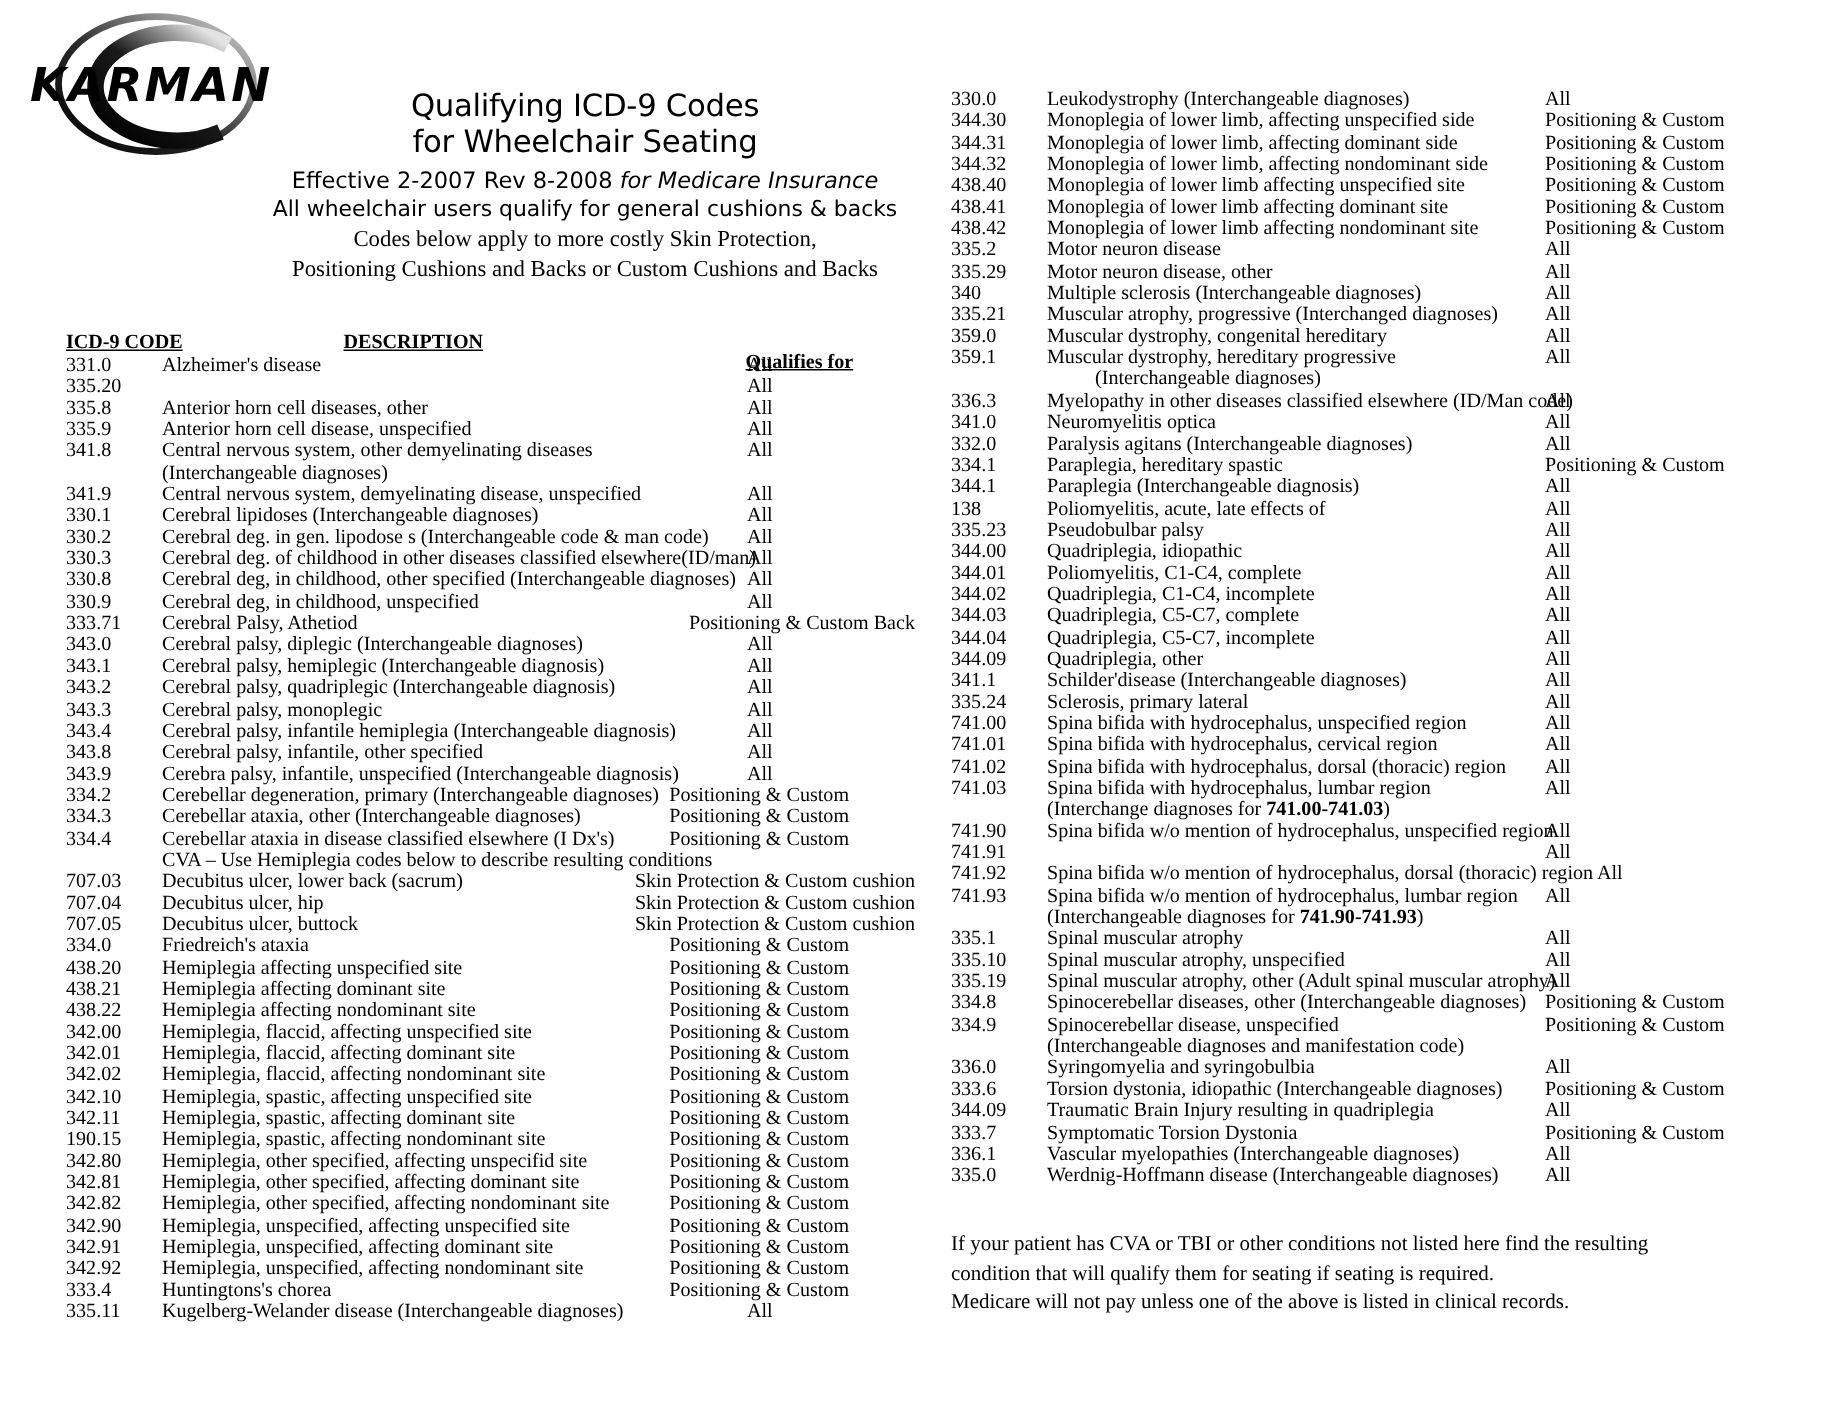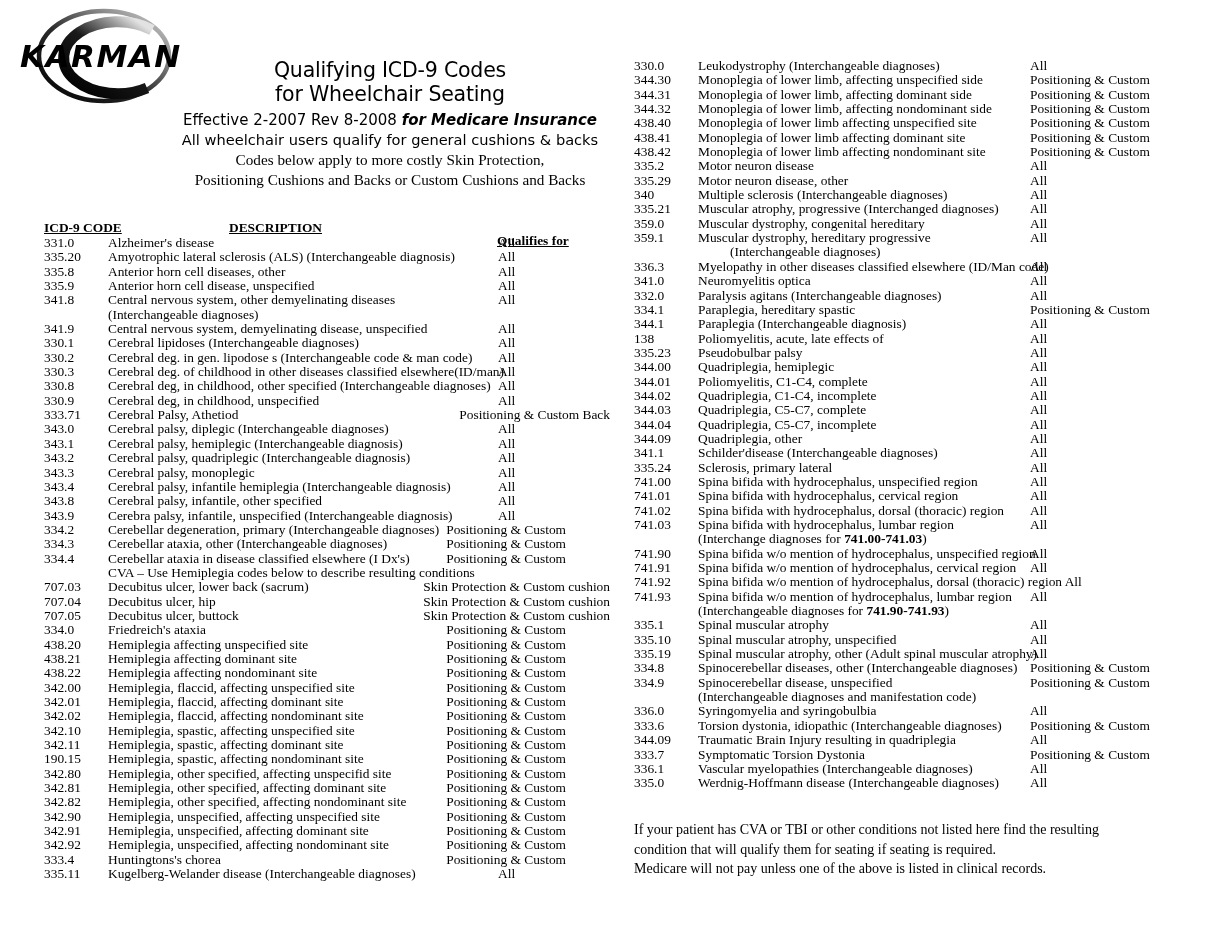--- a/index.html
+++ b/index.html
@@ -24,21 +24,21 @@
   }
   .title-main{
     font-family:"DejaVu Sans","Liberation Sans",sans-serif;
     font-size:20.5px;line-height:24px;font-weight:400;
     letter-spacing:-0.2px;
   }
   .subtitle1{
     font-family:"DejaVu Sans","Liberation Sans",sans-serif;
     font-size:15px;line-height:20px;margin-top:4px;
   }
-  .subtitle1 b{font-weight:bold;font-style:italic;}
+  .subtitle1 b{font-weight:normal;font-style:italic;}
   .subtitle2{
     font-family:"DejaVu Sans","Liberation Sans",sans-serif;
     font-size:14.6px;line-height:20px;
   }
   .subtitle3{
     font-family:Liberation Serif, serif;
     font-size:15.2px;line-height:20px;
   }
 
   
@@ -122,21 +122,20 @@
       <span class="hdr-qual">Qualifies for</span>
     </div>
     <div id="left-rows">
         <div class="row">
           <span class="code">331.0</span>
           <span class="desc">Alzheimer's disease</span>
           <span class="qual q-all">All</span>
         </div>
         <div class="row">
           <span class="code">335.20</span>
-          <span class="desc">Amyotrophic lateral sclerosis (ALS) (Interchangeable diagnosis)</span>
           <span class="qual q-all">All</span>
         </div>
         <div class="row">
           <span class="code">335.8</span>
           <span class="desc">Anterior horn cell diseases, other</span>
           <span class="qual q-all">All</span>
         </div>
         <div class="row">
           <span class="code">335.9</span>
           <span class="desc">Anterior horn cell disease, unspecified</span>
@@ -446,21 +445,21 @@
           <span class="desc">Poliomyelitis, acute, late effects of</span>
           <span class="qual">All</span>
         </div>
         <div class="row">
           <span class="code">335.23</span>
           <span class="desc">Pseudobulbar palsy</span>
           <span class="qual">All</span>
         </div>
         <div class="row">
           <span class="code">344.00</span>
-          <span class="desc">Quadriplegia, hemiplegic</span>
+          <span class="desc">Quadriplegia, idiopathic</span>
           <span class="qual">All</span>
         </div>
         <div class="row">
           <span class="code">344.01</span>
           <span class="desc">Poliomyelitis, C1-C4, complete</span>
           <span class="qual">All</span>
         </div>
         <div class="row">
           <span class="code">344.02</span>
           <span class="desc">Quadriplegia, C1-C4, incomplete</span>
@@ -514,21 +513,20 @@
         <div class="row">
           <span class="cont">(Interchange diagnoses for <b>741.00-741.03</b>)</span>
         </div>
         <div class="row">
           <span class="code">741.90</span>
           <span class="desc">Spina bifida w/o mention of hydrocephalus, unspecified region</span>
           <span class="qual">All</span>
         </div>
         <div class="row">
           <span class="code">741.91</span>
-          <span class="desc">Spina bifida w/o mention of hydrocephalus, cervical region</span>
           <span class="qual">All</span>
         </div>
         <div class="row">
           <span class="code">741.92</span>
           <span class="desc">Spina bifida w/o mention of hydrocephalus, dorsal (thoracic) region All</span>
         </div>
         <div class="row">
           <span class="code">741.93</span>
           <span class="desc">Spina bifida w/o mention of hydrocephalus, lumbar region</span>
           <span class="qual">All</span>

